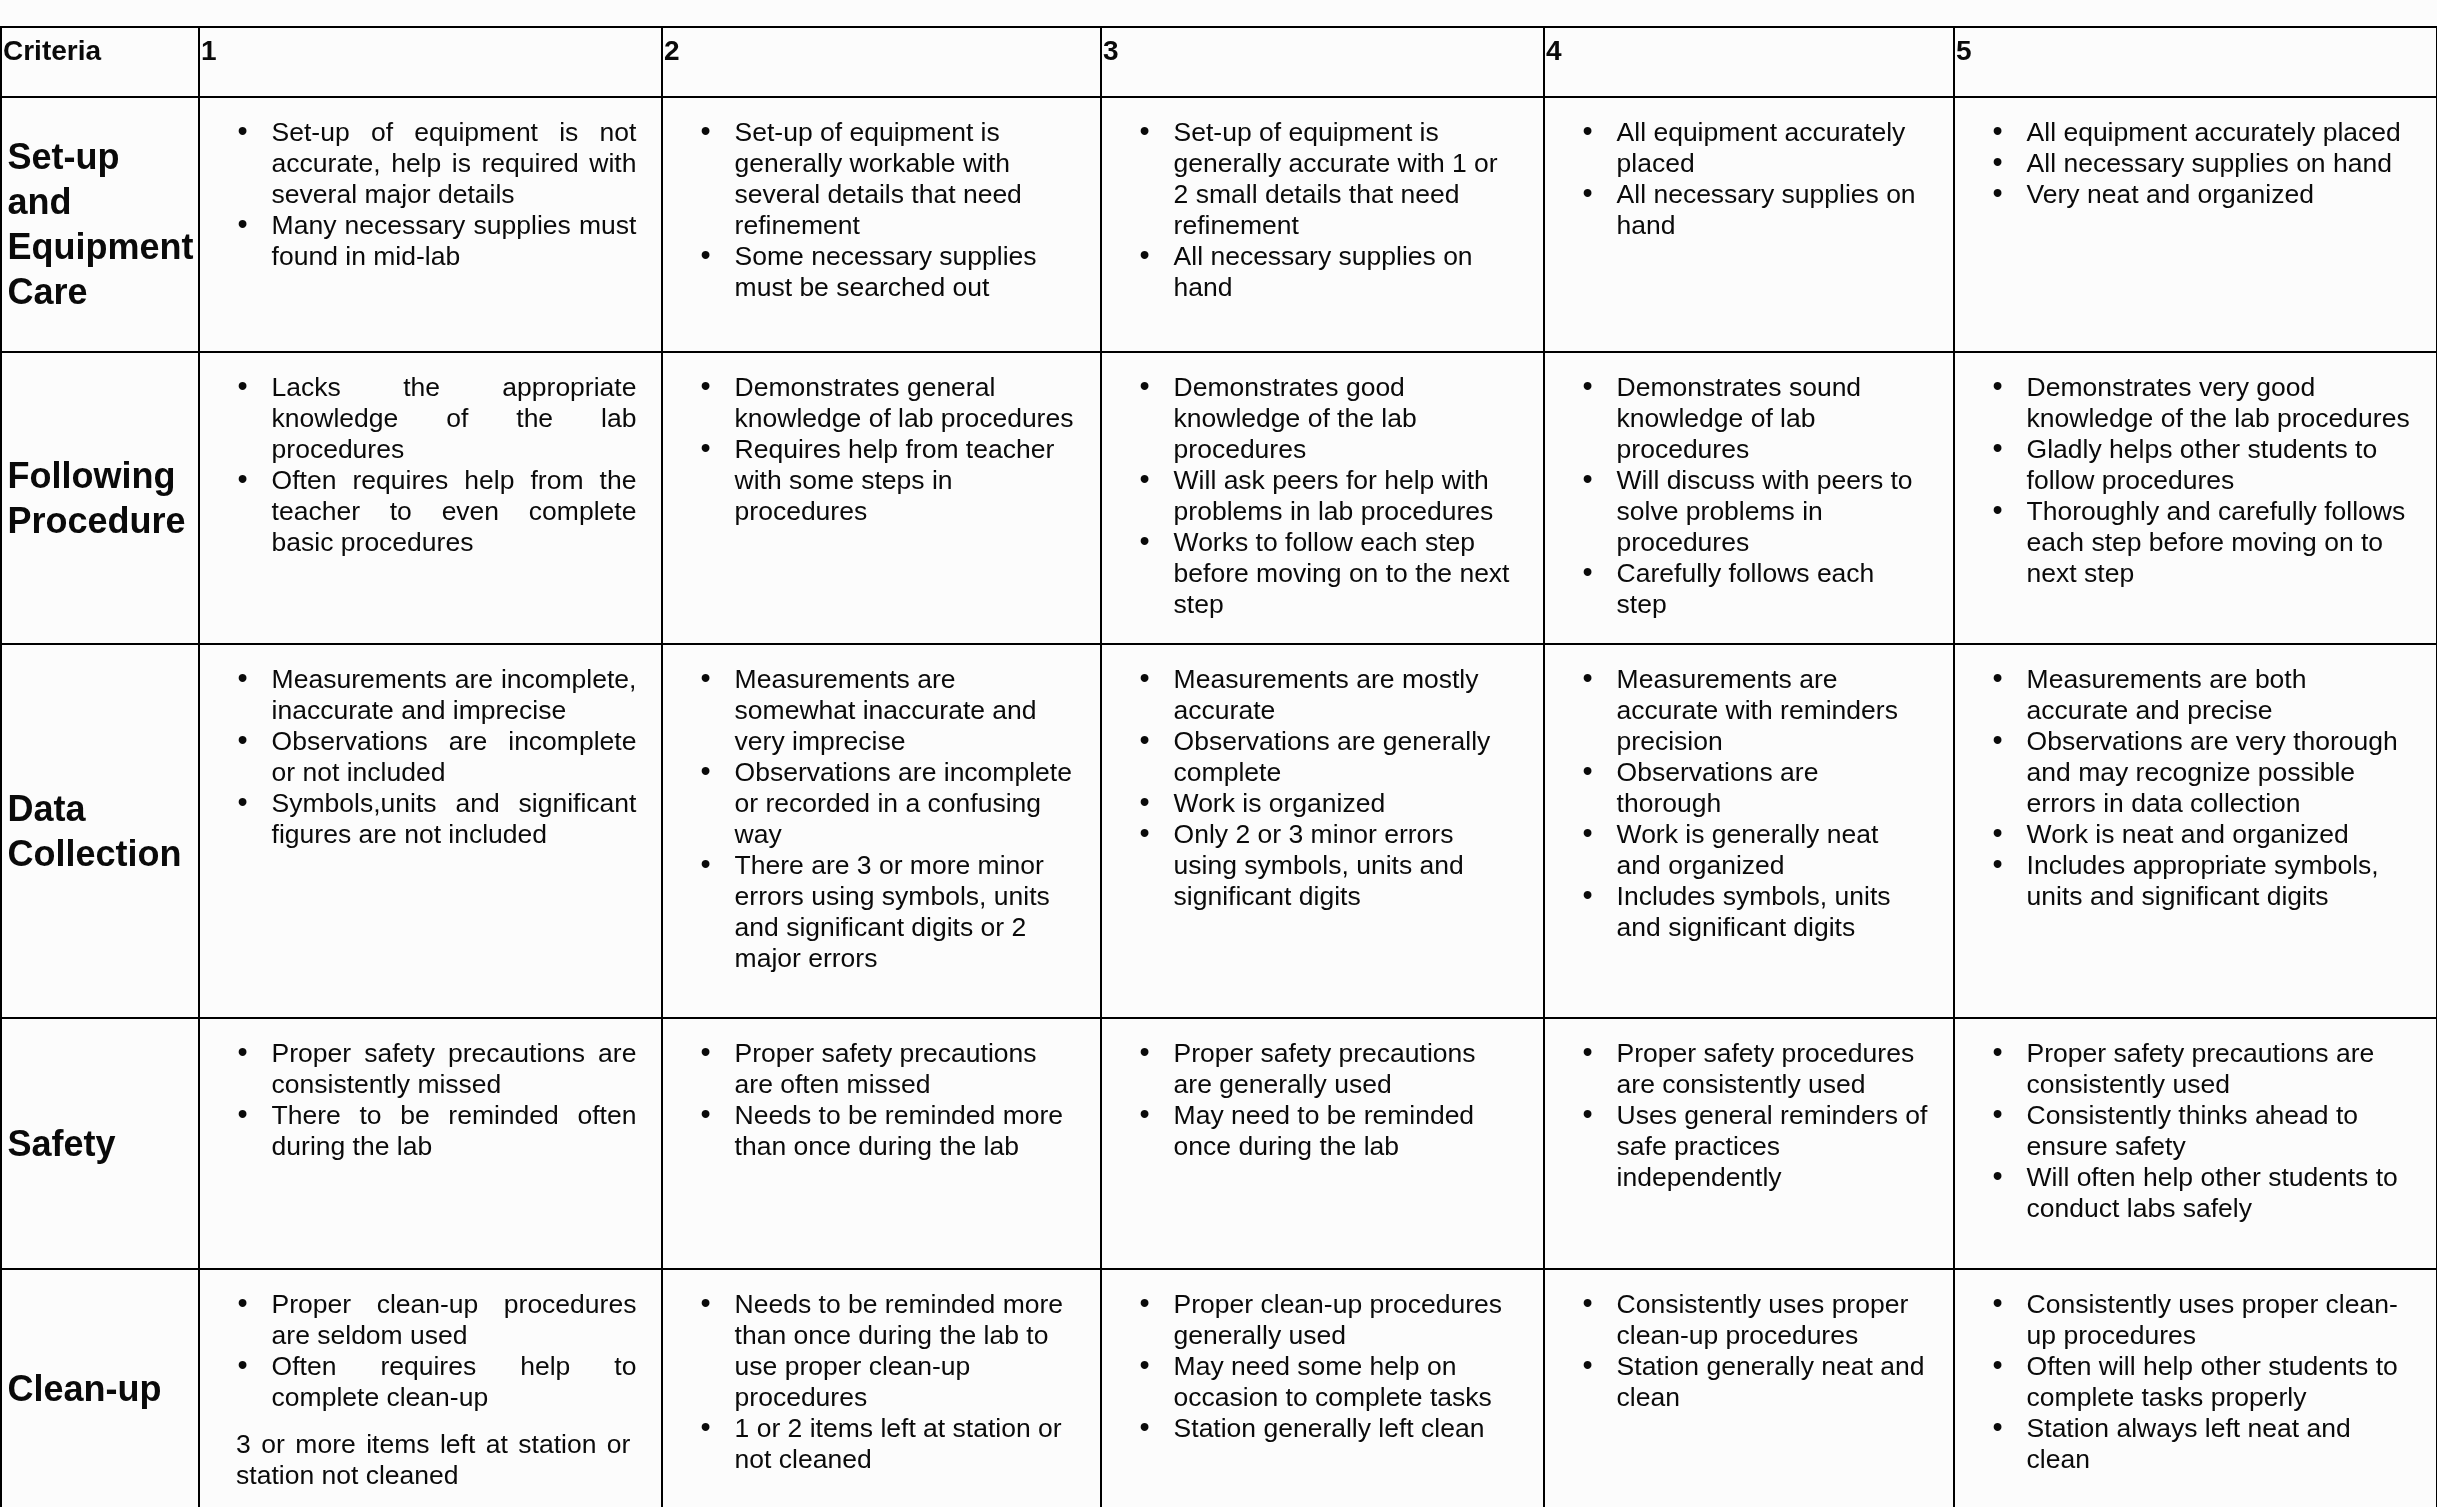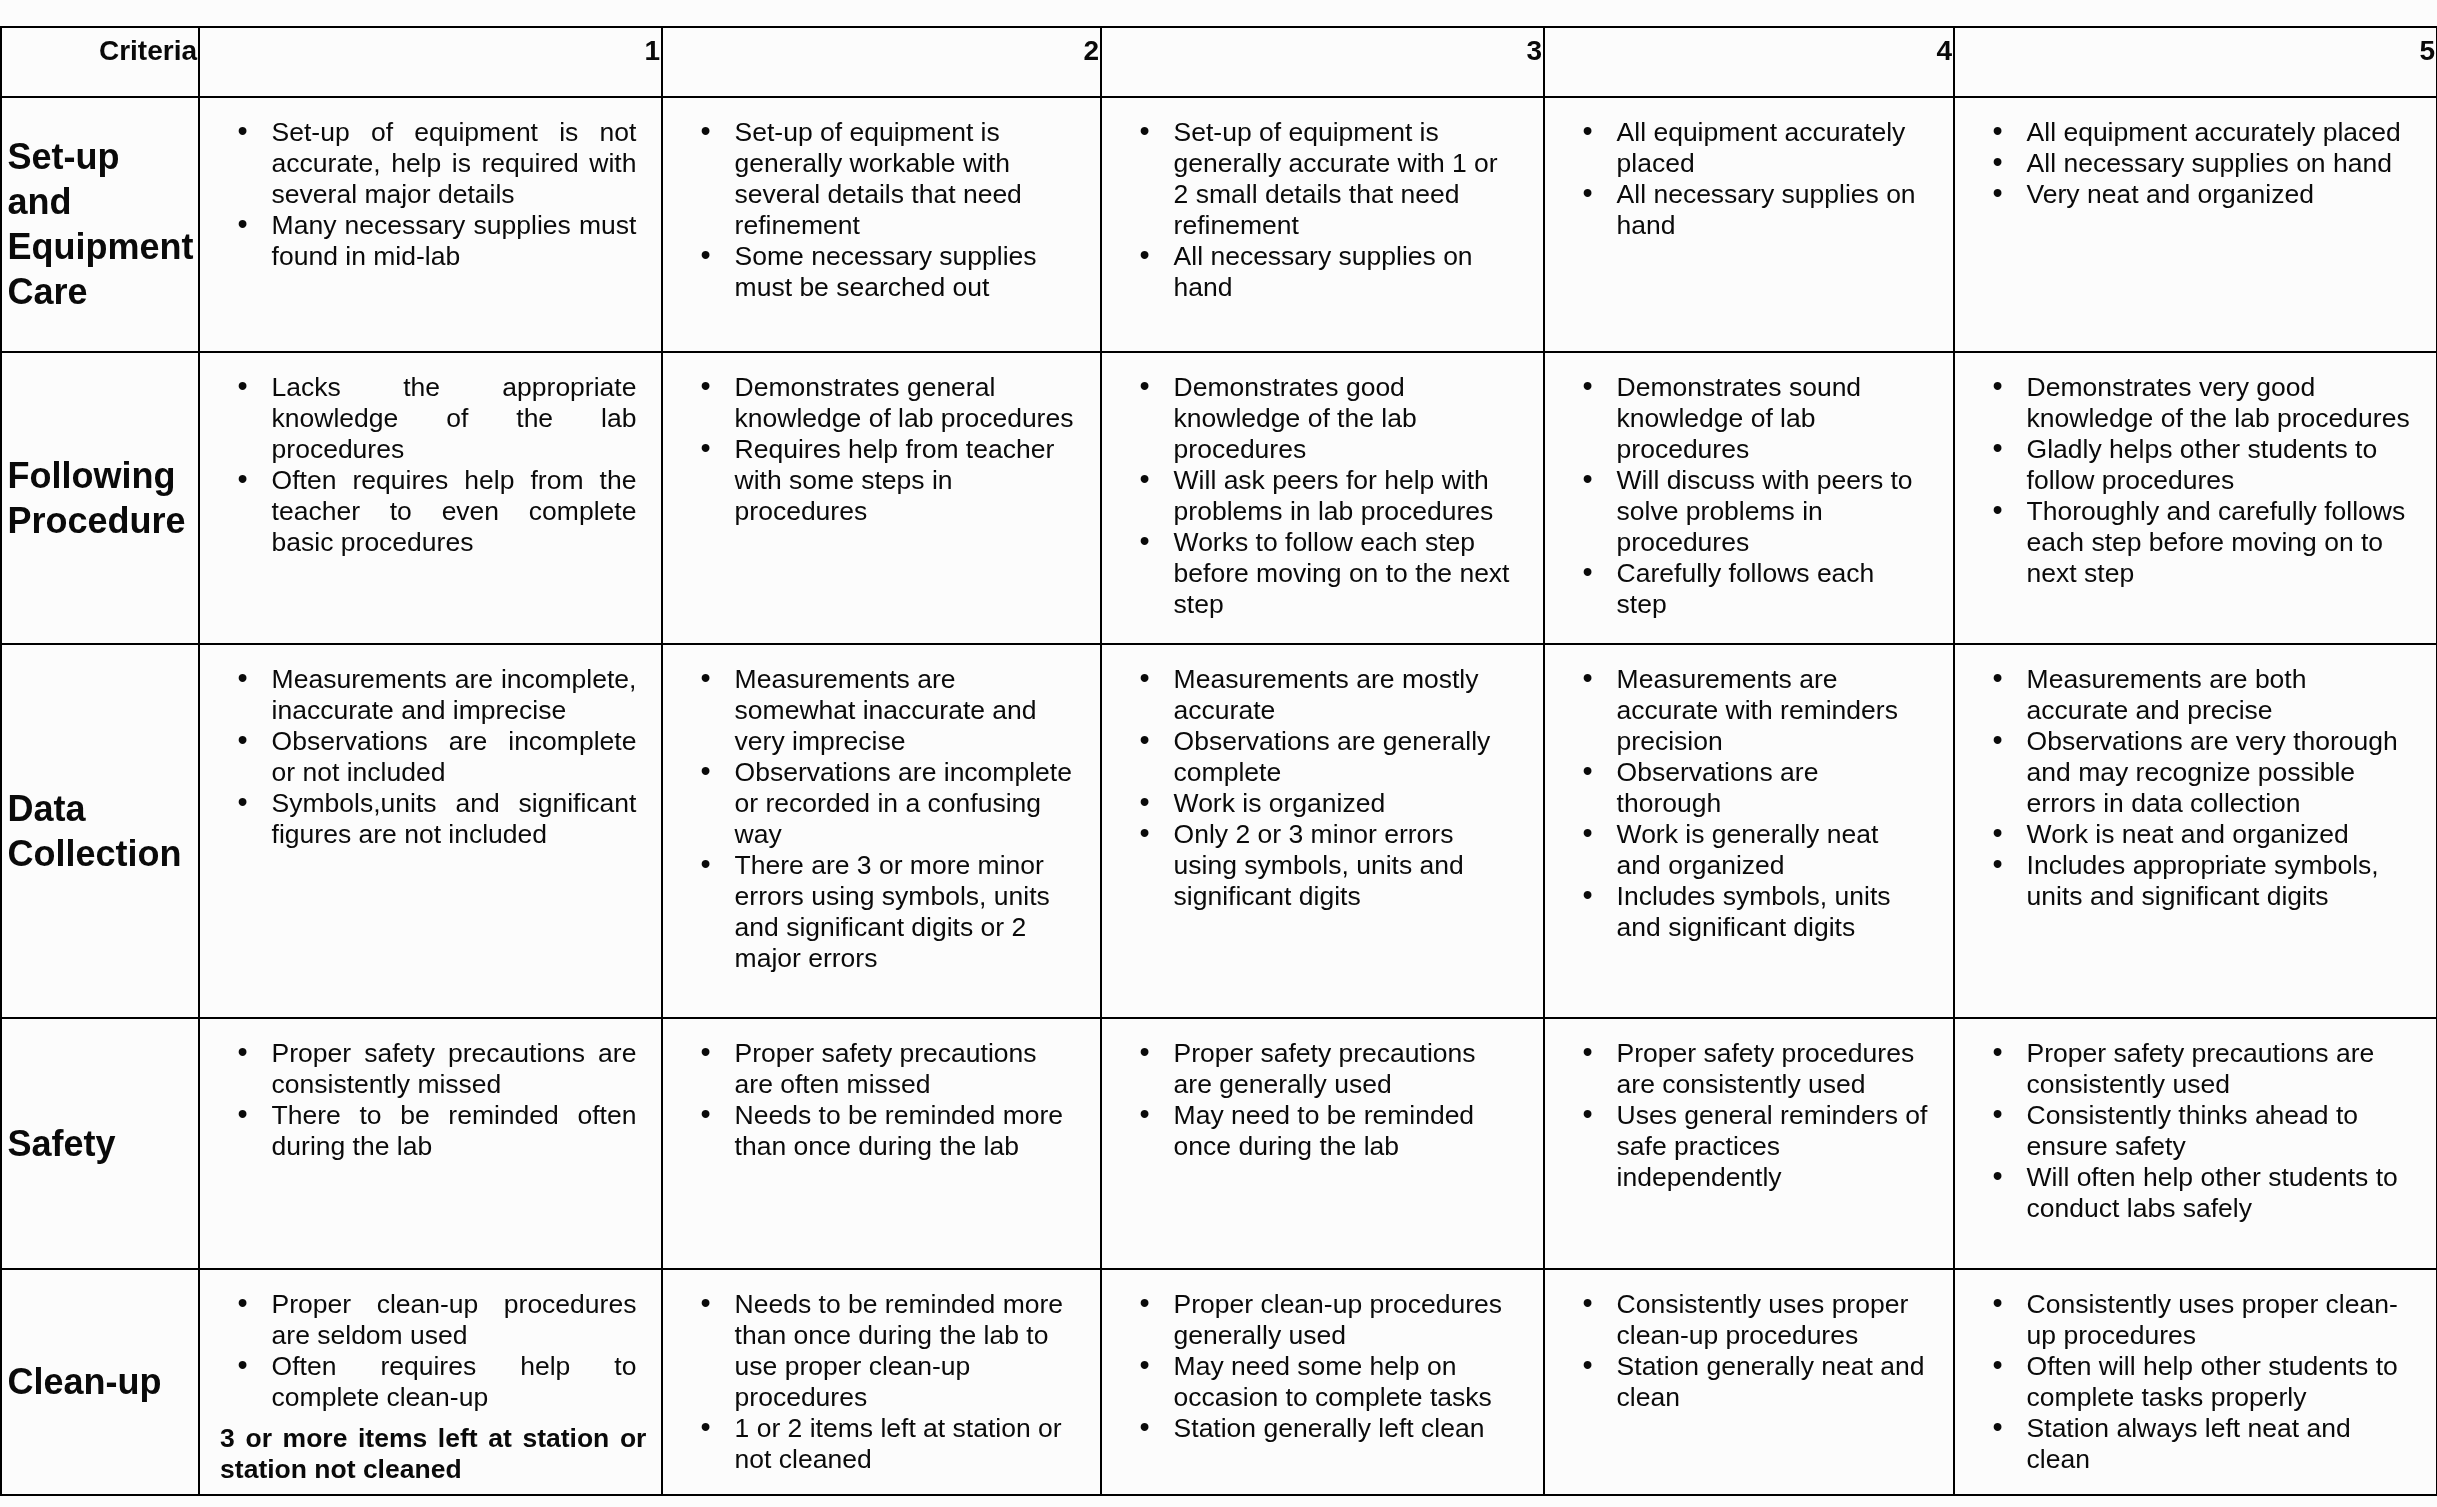--- a/index.html
+++ b/index.html
@@ -24,21 +24,21 @@
   .rubric th, .rubric td {
     border: 2.7px solid #000;
     overflow: hidden;
   }
 
   
   .rubric thead tr { height: 70px; }
   .rubric th {
     font-size: 28px;
     font-weight: bold;
-    text-align: right;
+    text-align: left;
     vertical-align: top;
     padding-top: 7.3px;
     background: transparent;
   }
 
   
   .rubric tbody tr:nth-child(1) { height: 255px; }
   .rubric tbody tr:nth-child(2) { height: 292px; }
   .rubric tbody tr:nth-child(3) { height: 374px; }
   .rubric tbody tr:nth-child(4) { height: 251px; }
@@ -71,24 +71,23 @@
   td.cell li::before {
     content: "\2022";
     position: absolute;
     left: 12.8px;
     top: -0.9px;
     font-size: 29px;
   }
   
   td.cell.justify li { text-align: justify; }
   td.cell .note {
-    margin: 0;
+    margin: 16px;
     padding-left: 5.5px;
     text-align: justify;
-    font-weight: bold;
   }
 </style>
 </head>
 <body>
 
 <div class="page">
   <table class="rubric">
     <colgroup>
       <col style="width:198px">
       <col style="width:463px">

